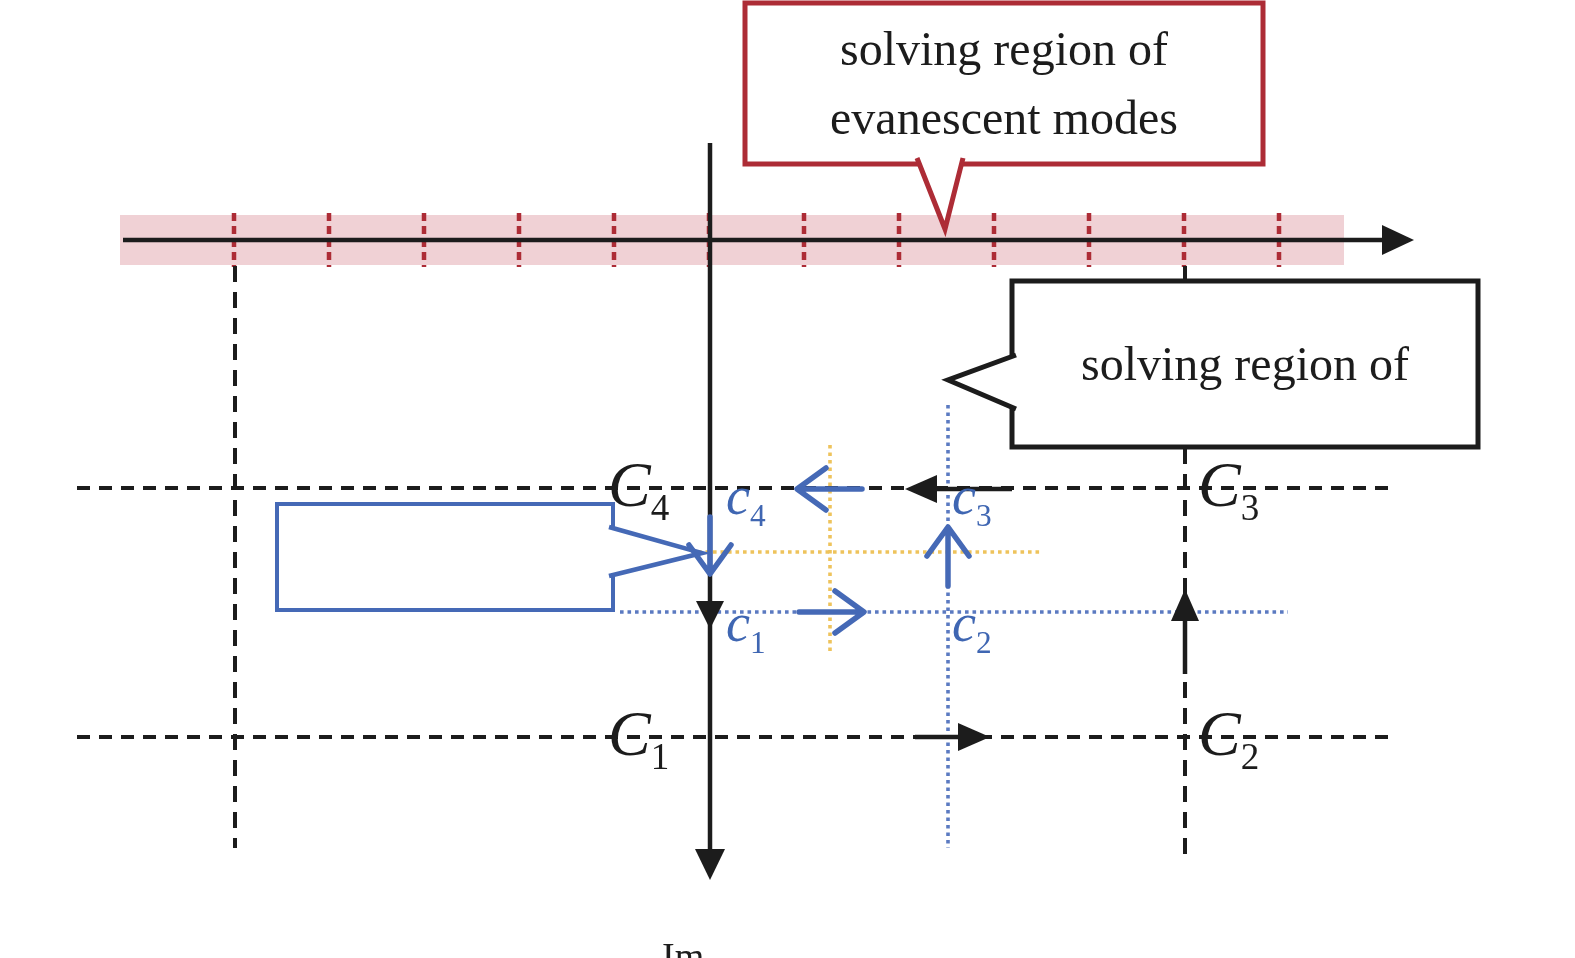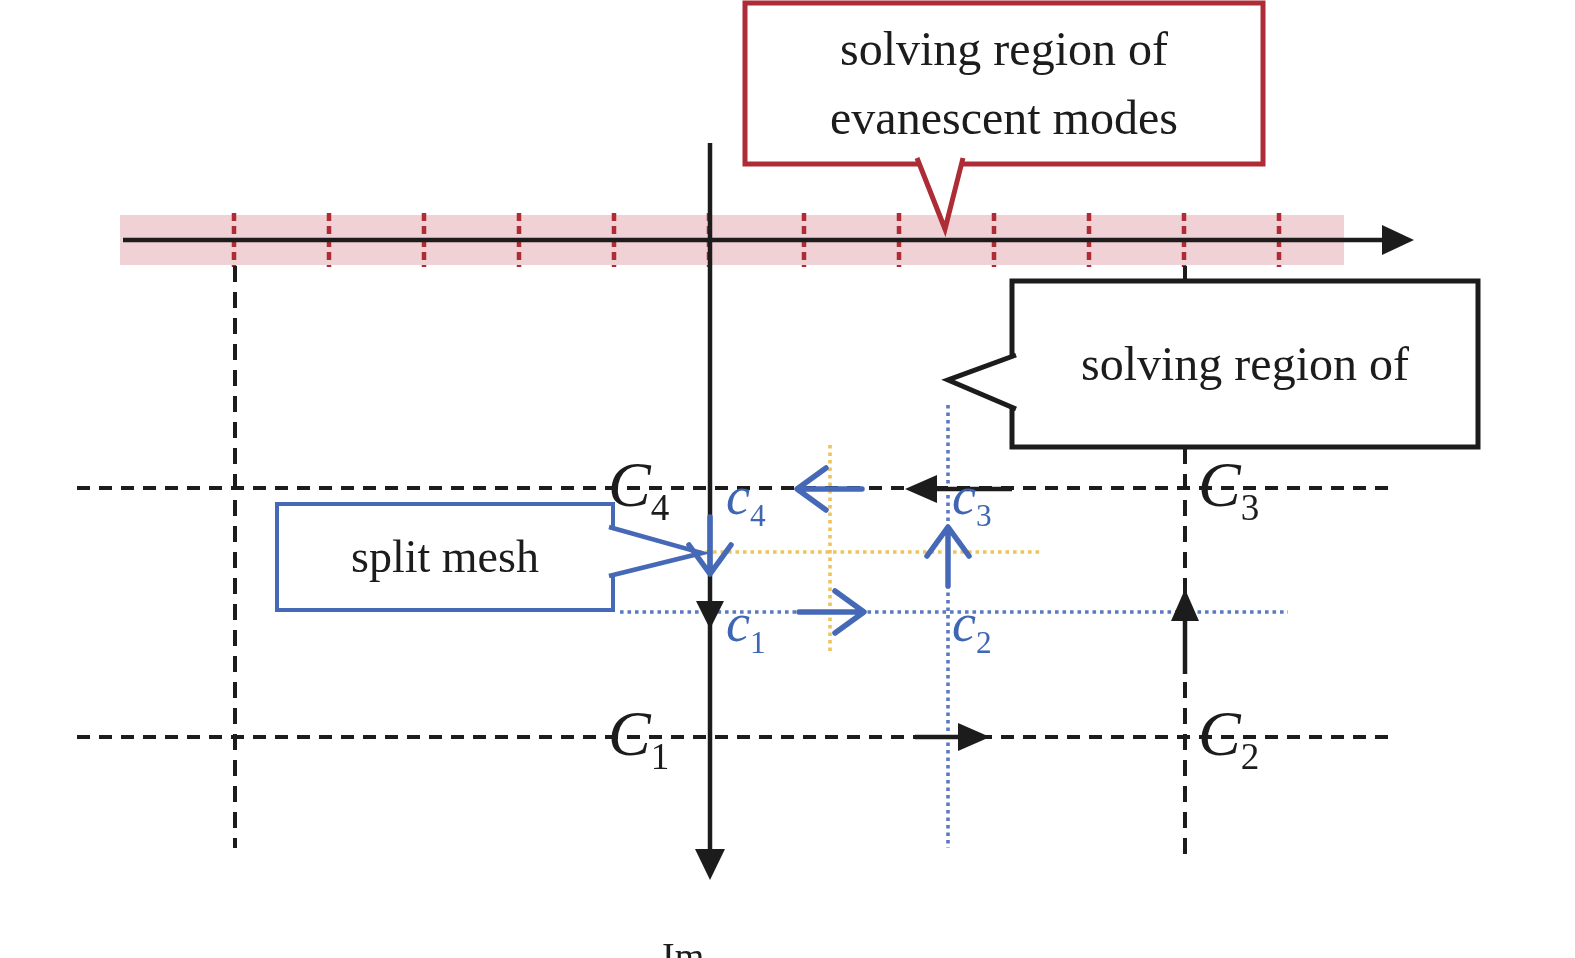--- a/index.html
+++ b/index.html
@@ -99,23 +99,20 @@
 
   <div class="callout-text box-font" style="left:745px;top:3px;width:518px;height:161px;">
     <span class="line">solving region of</span>
     <span class="line">evanescent modes</span>
   </div>
 
   <div class="callout-text box-font" style="left:1012px;top:281px;width:466px;height:166px;">
     <span class="line">solving region of</span>
   </div>
 
-  <div class="callout-text split-font" style="left:277px;top:504px;width:336px;height:106px;">
-    <span class="line">split mesh</span>
-  </div>
 
   <div class="label axis-im" style="left:662px;top:889px;">Im</div>
 
   <div class="label math big-c" style="left:608px;top:453px;">
     <span class="base">C</span><sub>4</sub>
   </div>
   <div class="label math big-c" style="left:1198px;top:453px;">
     <span class="base">C</span><sub>3</sub>
   </div>
   <div class="label math big-c" style="left:608px;top:702px;">

